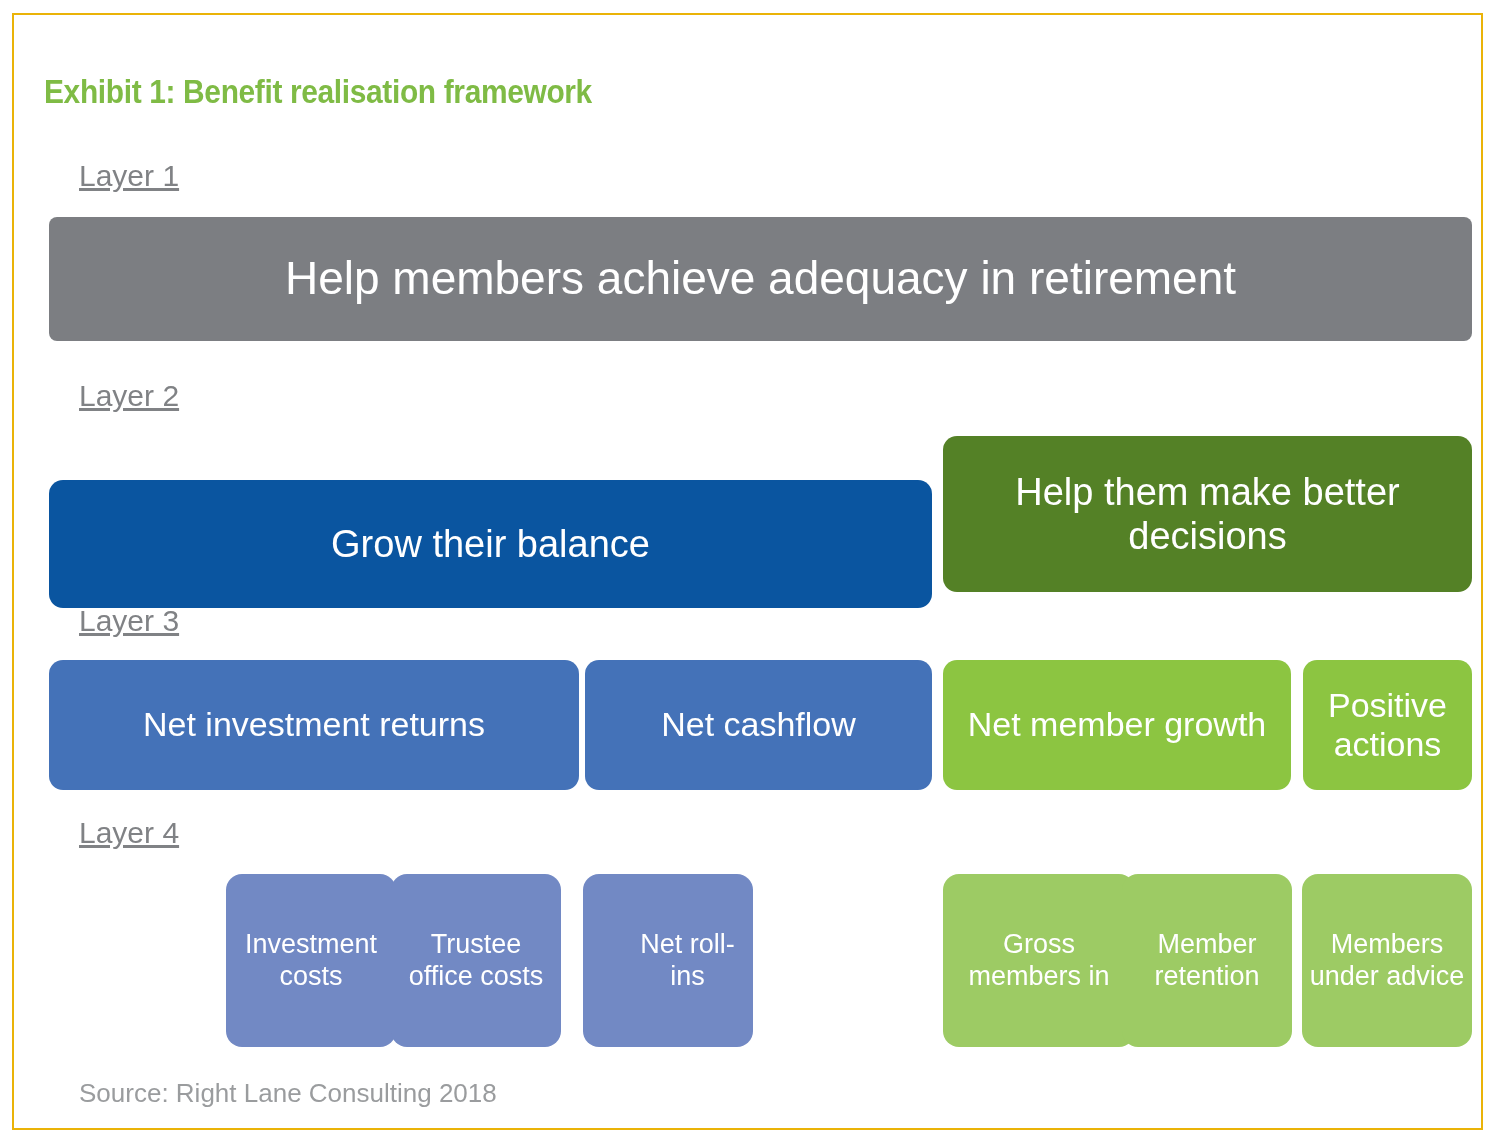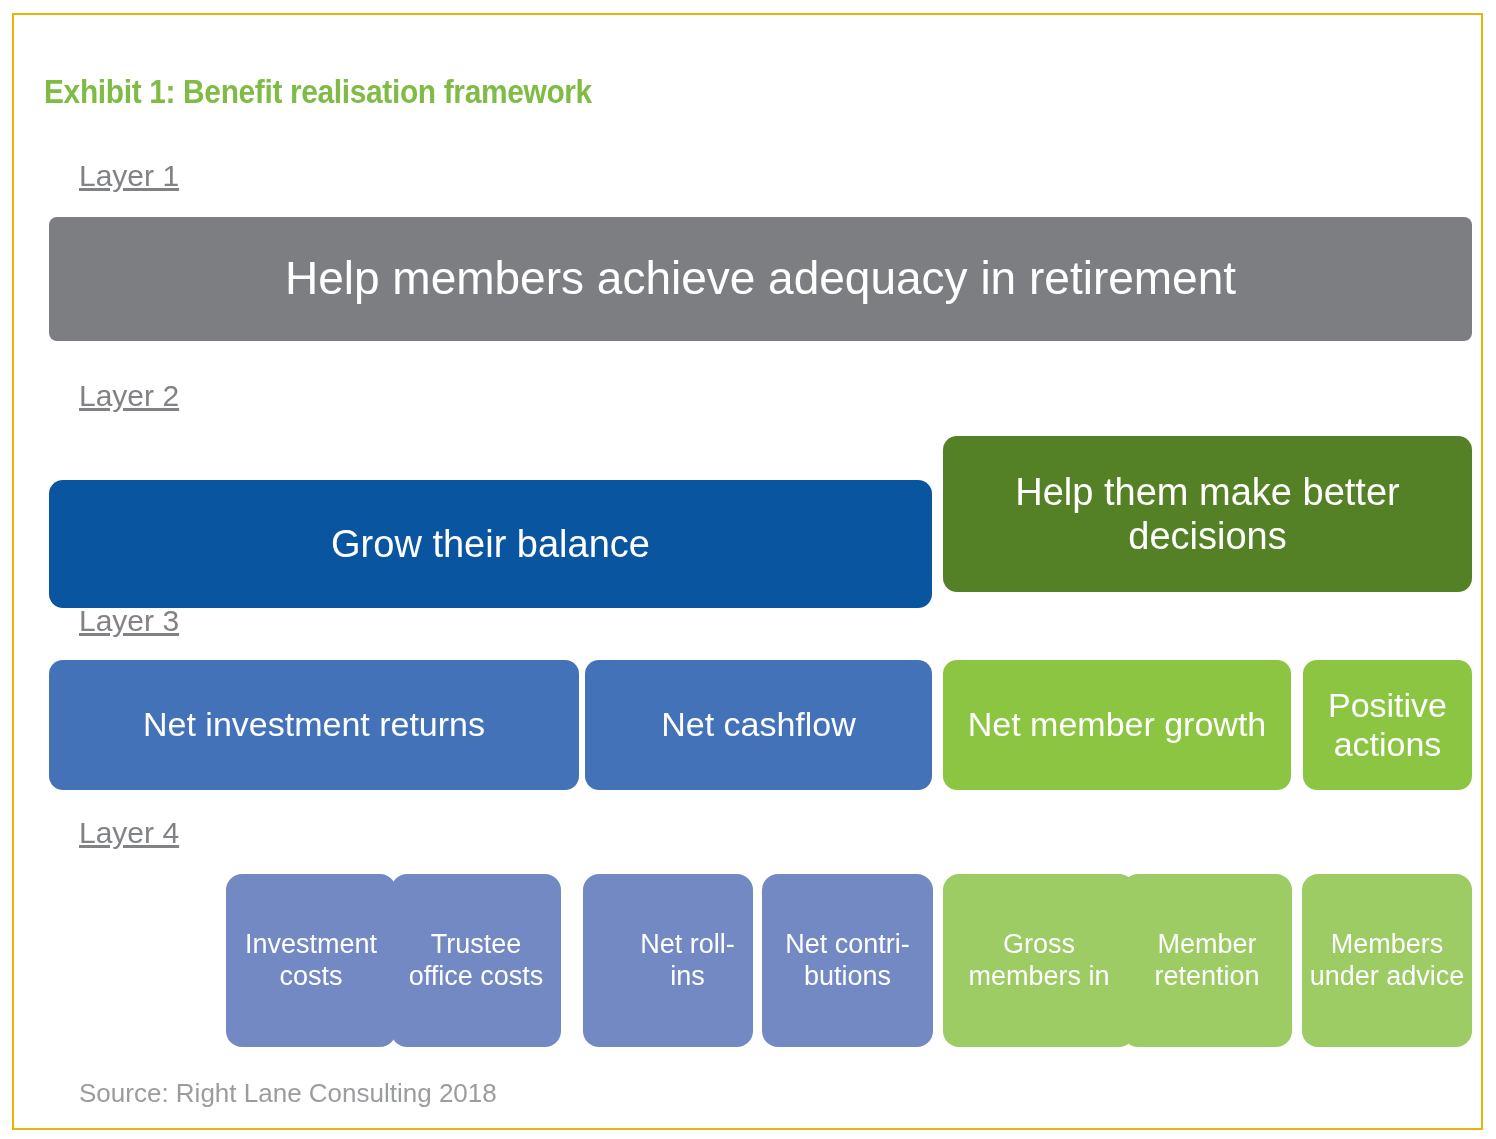--- a/index.html
+++ b/index.html
@@ -130,19 +130,18 @@
   <div class="layer-label" id="lbl-layer3">Layer 3</div>
   <div class="box l3" id="box-l3-0">Net investment returns</div>
   <div class="box l3" id="box-l3-1">Net cashflow</div>
   <div class="box l3" id="box-l3-2">Net member growth</div>
   <div class="box l3" id="box-l3-3">Positive actions</div>
 
   <div class="layer-label" id="lbl-layer4">Layer 4</div>
   <div class="box l4" id="box-l4-1">Investment costs</div>
   <div class="box l4" id="box-l4-2">Trustee office costs</div>
   <div class="box l4" id="box-l4-3">Net roll-ins</div>
-  <div class="box l4" id="box-l4-4">Net contri- butions</div>
   <div class="box l4" id="box-l4-5">Gross members in</div>
   <div class="box l4" id="box-l4-6">Member retention</div>
   <div class="box l4" id="box-l4-7">Members under advice</div>
 
   <div id="source">Source: Right Lane Consulting  2018</div>
 </div>
 
 </body></html>

